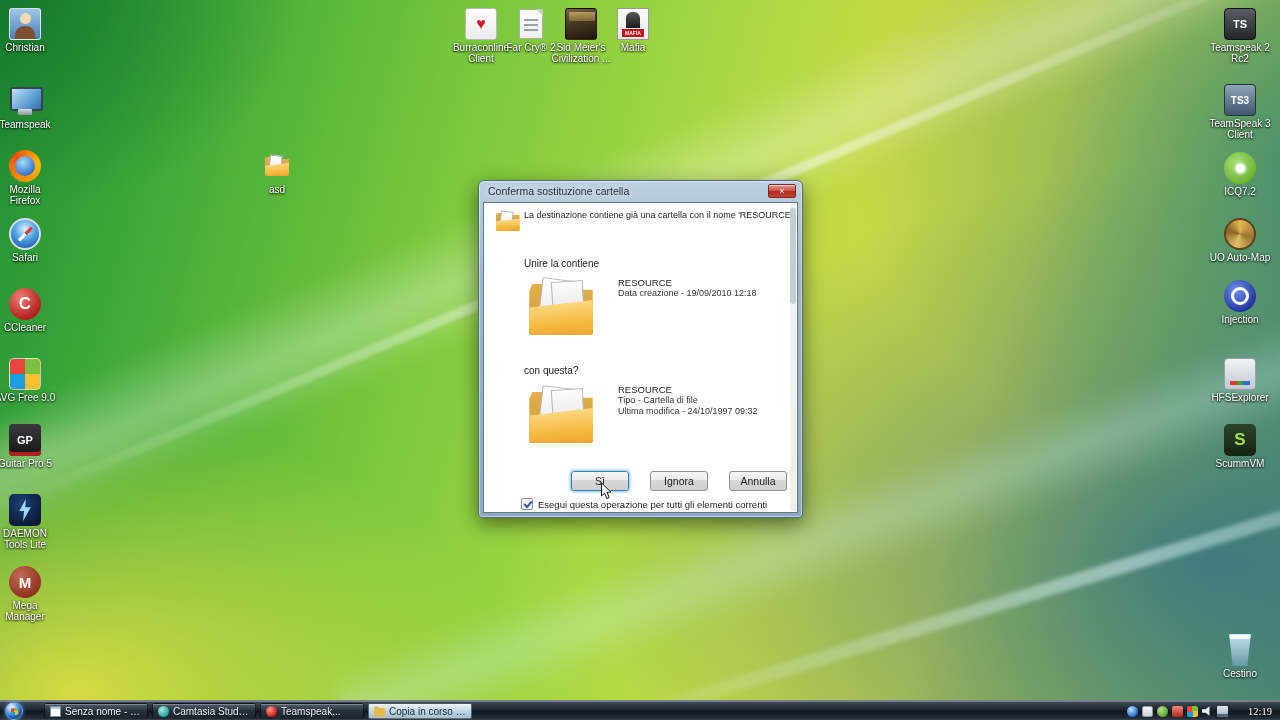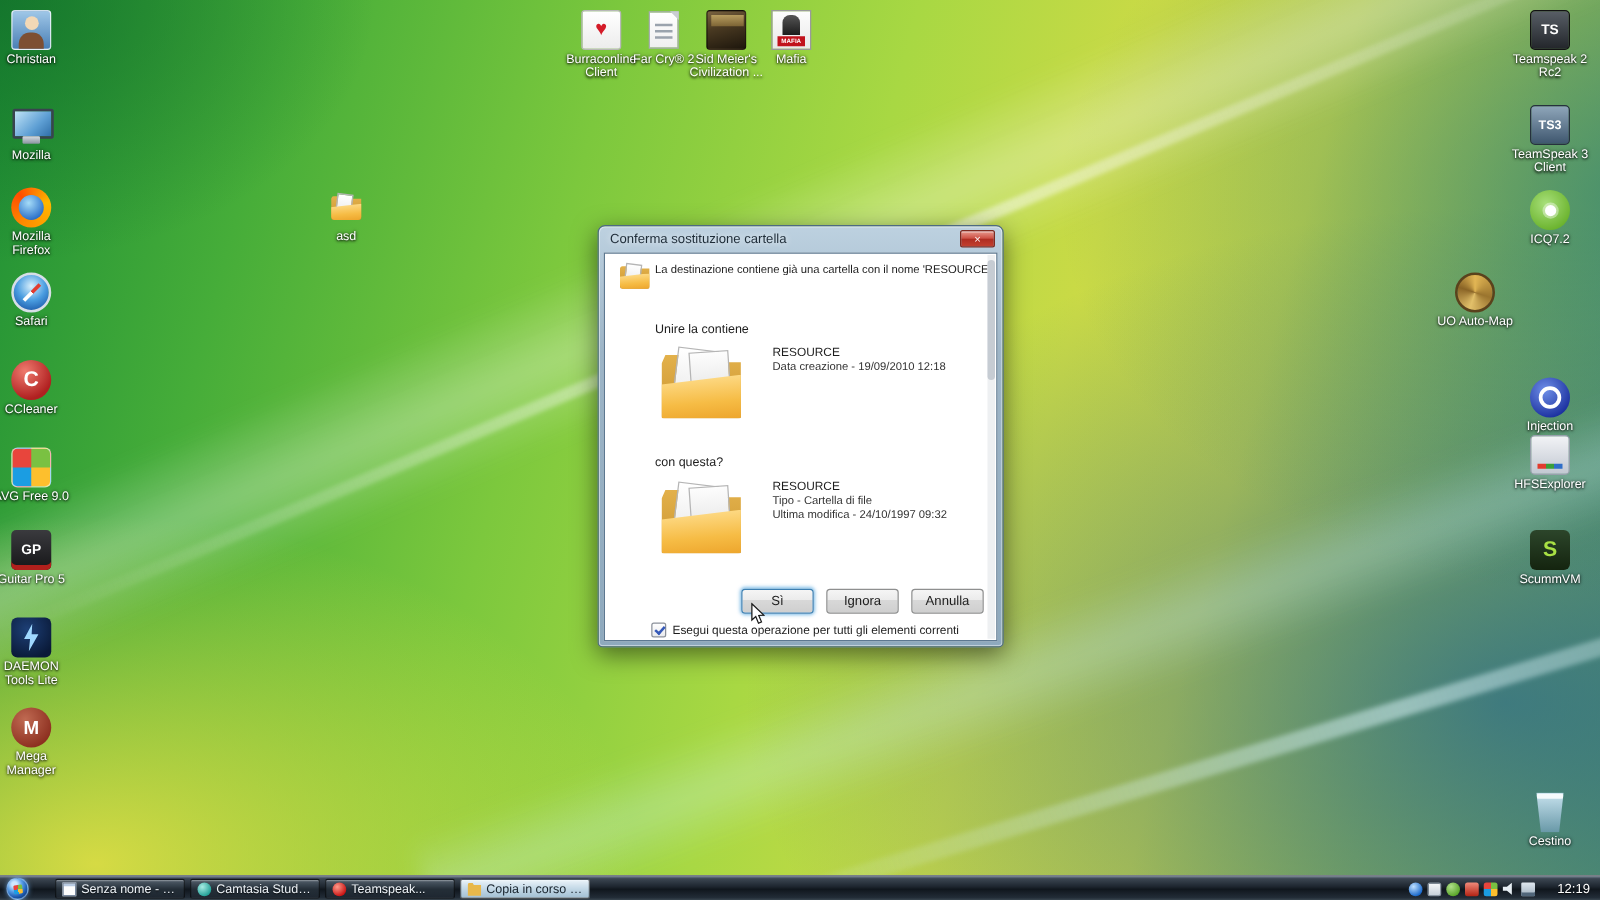--- a/index.html
+++ b/index.html
@@ -101,21 +101,21 @@
   .dlg-sub { position:absolute; left:40px; top:24px; width:268px; font-size:9.5px; line-height:12px; }
   .dlg-merge { position:absolute; left:40px; top:55px; font-size:10px; }
   .dlg-question { position:absolute; left:40px; top:162px; font-size:10px; }
   .hdr-folder { position:absolute; left:11px; top:8px; width:25px; height:21px; }
   .fold1 { position:absolute; left:44px; top:76px; width:66px; height:58px; }
   .fold2 { position:absolute; left:44px; top:184px; width:66px; height:58px; }
   .finfo1 { position:absolute; left:134px; top:74px; line-height:11px; }
   .finfo2 { position:absolute; left:134px; top:181px; line-height:11px; }
   .fname { font-size:9.5px; color:#1d1d1d; }
   .fdetail { font-size:9px; color:#333; }
-  .btn-row { position:absolute; right:10px; top:268px; display:flex; gap:10px; }
+  .btn-row { position:absolute; right:10px; top:268px; display:flex; gap:21px; }
   .vbtn { width:58px; height:20px; font-size:10.5px; font-family:"Liberation Sans",sans-serif; color:#1d1d1d;
       background:linear-gradient(#f5f5f5,#ebebeb 45%,#d8d8d8 46%,#cfcfcf); border:1px solid #8e8f8f; border-radius:3px; }
   .vbtn.default { border-color:#3c7fb1; box-shadow:0 0 3px 1px rgba(88,168,224,.75); }
   .chk-row { position:absolute; left:37px; top:295px; display:flex; align-items:center; gap:5px; }
   .cb { position:relative; width:12px; height:12px; border:1px solid #8a9099; border-radius:2px; background:linear-gradient(#fefefe,#e9ebee); }
   .cb.checked::after { content:""; position:absolute; left:2px; top:2px; width:6px; height:3px;
       border-left:2px solid #3559b8; border-bottom:2px solid #3559b8; transform:rotate(-48deg); }
   .chk-lbl { font-size:9.5px; }
   .dlg-scroll { position:absolute; right:1px; top:1px; bottom:1px; width:6px; background:#eef0f2; }
   .dlg-scroll .thumb { position:absolute; left:0; top:4px; width:6px; height:96px; background:#c6ccd3; border-radius:3px; }
@@ -145,40 +145,40 @@
   #tray { position:absolute; right:52px; top:0; height:20px; display:flex; align-items:center; gap:4px; }
   .tr { width:11px; height:11px; flex:none; }
   .tr-1 { border-radius:50%; background:radial-gradient(circle at 35% 30%,#bfe0ff,#1565c8 75%); }
   .tr-2 { border-radius:2px; background:linear-gradient(#f4f6f8,#c9d2da); border:1px solid #8a96a2; }
   .tr-3 { border-radius:50%; background:radial-gradient(circle at 35% 30%,#b0e08a,#58a428 75%); }
   .tr-4 { border-radius:2px; background:linear-gradient(#f08a7a,#b42314); }
   .tr-5 { border-radius:2px; background:conic-gradient(#7ac142 0 25%,#fdbf2d 0 50%,#1b9de2 0 75%,#e8453c 0); }
   .tr-vol { background:#e6edf3; clip-path:polygon(0 35%,32% 35%,68% 6%,68% 94%,32% 65%,0 65%); }
   .tr-net { background:linear-gradient(#dfe7ee,#9fb0bf); border-radius:1px; box-shadow:inset 0 -3px 0 #51667a; }
   #clock { position:absolute; right:8px; top:0; height:20px; display:flex; align-items:center;
-      font-size:10.5px; color:#fff; text-shadow:0 1px 1px rgba(0,0,0,.8); }
+      font-size:10.5px; color:#fff; text-shadow:0 1px 1px rgba(0,0,0,.8);font-family:Liberation Serif, serif; }
 
   #cursor { position:absolute; left:600px; top:482px; pointer-events:none; }
 </style>
 </head>
 <body>
 
 <div id="screen">
   <div class="streak s1"></div>
   <div class="streak s2"></div>
   <div class="streak s3"></div>
   <div class="streak s4"></div>
 
   <div class="desk-icon" style="left:-7px;top:8px">
     <span class="glyph g-christian"></span>
     <span class="lbl">Christian</span>
   </div>
   <div class="desk-icon" style="left:-7px;top:85px">
     <span class="glyph g-computer"></span>
-    <span class="lbl">Mozilla</span>
+    <span class="lbl">Teamspeak</span>
   </div>
   <div class="desk-icon" style="left:-7px;top:150px">
     <span class="glyph g-firefox"></span>
     <span class="lbl">Mozilla Firefox</span>
   </div>
   <div class="desk-icon" style="left:-7px;top:218px">
     <span class="glyph g-safari"></span>
     <span class="lbl">Safari</span>
   </div>
   <div class="desk-icon" style="left:-7px;top:288px">
@@ -235,29 +235,29 @@
     <span class="lbl">Teamspeak 2 Rc2</span>
   </div>
   <div class="desk-icon" style="left:1208px;top:84px">
     <span class="glyph g-ts3"></span>
     <span class="lbl">TeamSpeak 3 Client</span>
   </div>
   <div class="desk-icon" style="left:1208px;top:152px">
     <span class="glyph g-icq"></span>
     <span class="lbl">ICQ7.2</span>
   </div>
-  <div class="desk-icon" style="left:1148px;top:218px">
+  <div class="desk-icon" style="left:1208px;top:218px">
     <span class="glyph g-uo"></span>
     <span class="lbl">UO Auto-Map</span>
   </div>
-  <div class="desk-icon" style="left:1208px;top:302px">
+  <div class="desk-icon" style="left:1208px;top:280px">
     <span class="glyph g-injection"></span>
     <span class="lbl">Injection</span>
   </div>
-  <div class="desk-icon" style="left:1208px;top:348px">
+  <div class="desk-icon" style="left:1208px;top:358px">
     <span class="glyph g-hfs"></span>
     <span class="lbl">HFSExplorer</span>
   </div>
   <div class="desk-icon" style="left:1208px;top:424px">
     <span class="glyph g-scumm"></span>
     <span class="lbl">ScummVM</span>
   </div>
   <div class="desk-icon" style="left:1208px;top:634px">
     <span class="glyph g-cestino"></span>
     <span class="lbl">Cestino</span>

